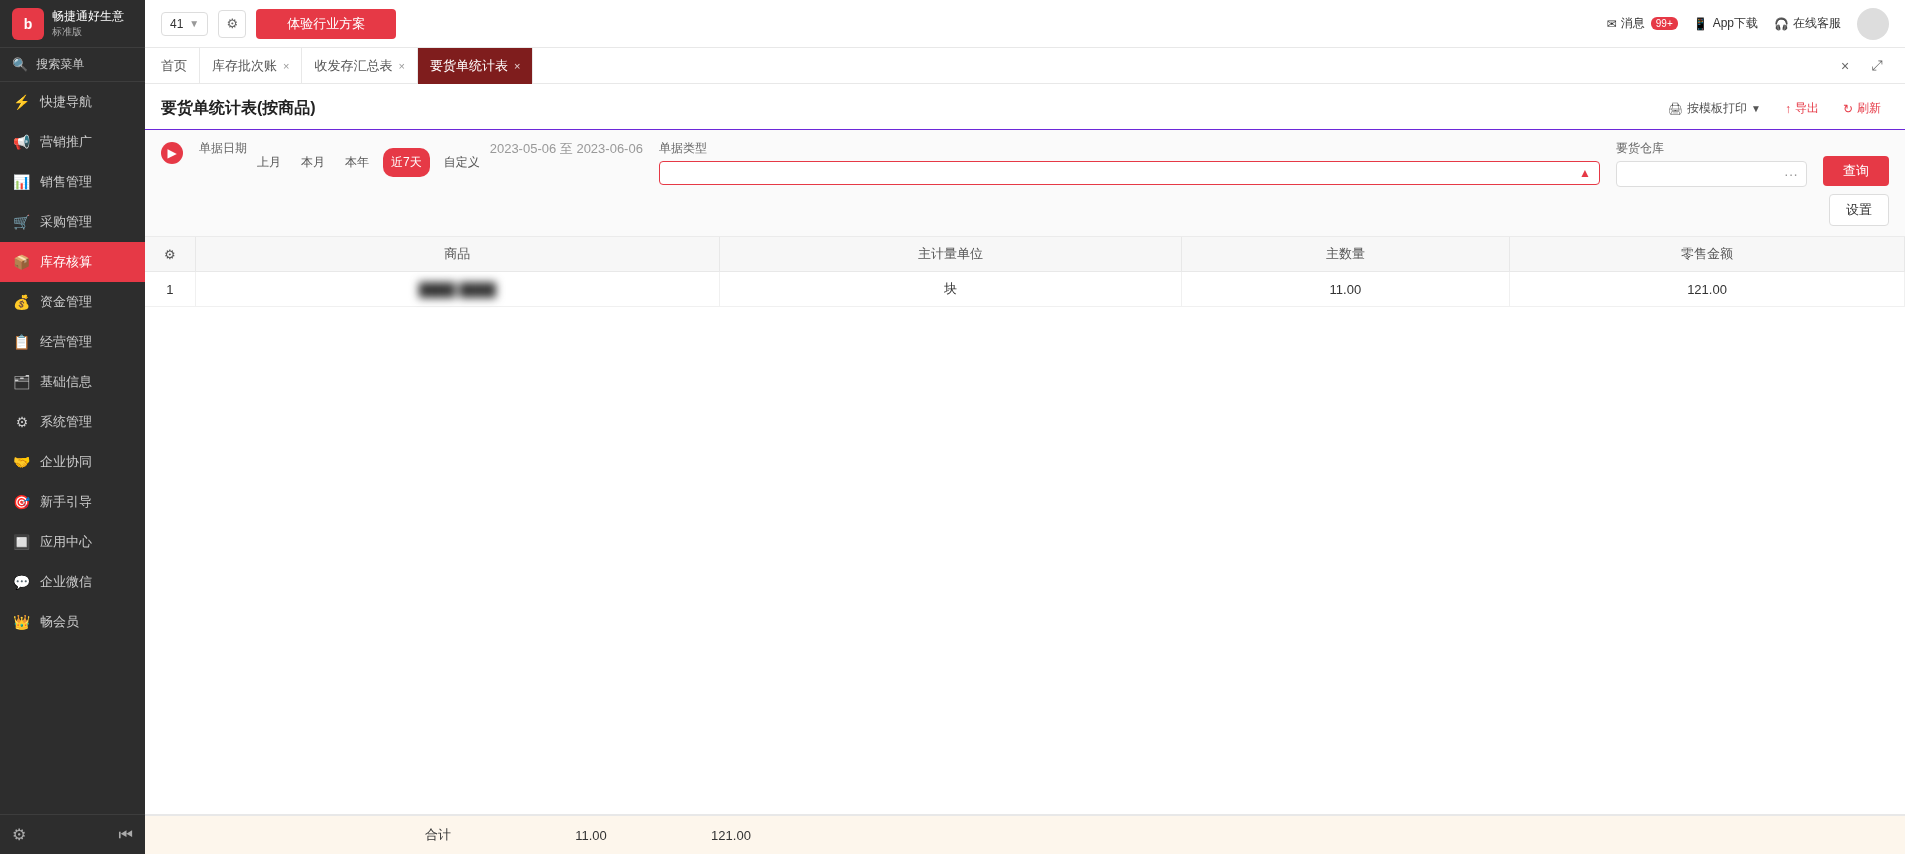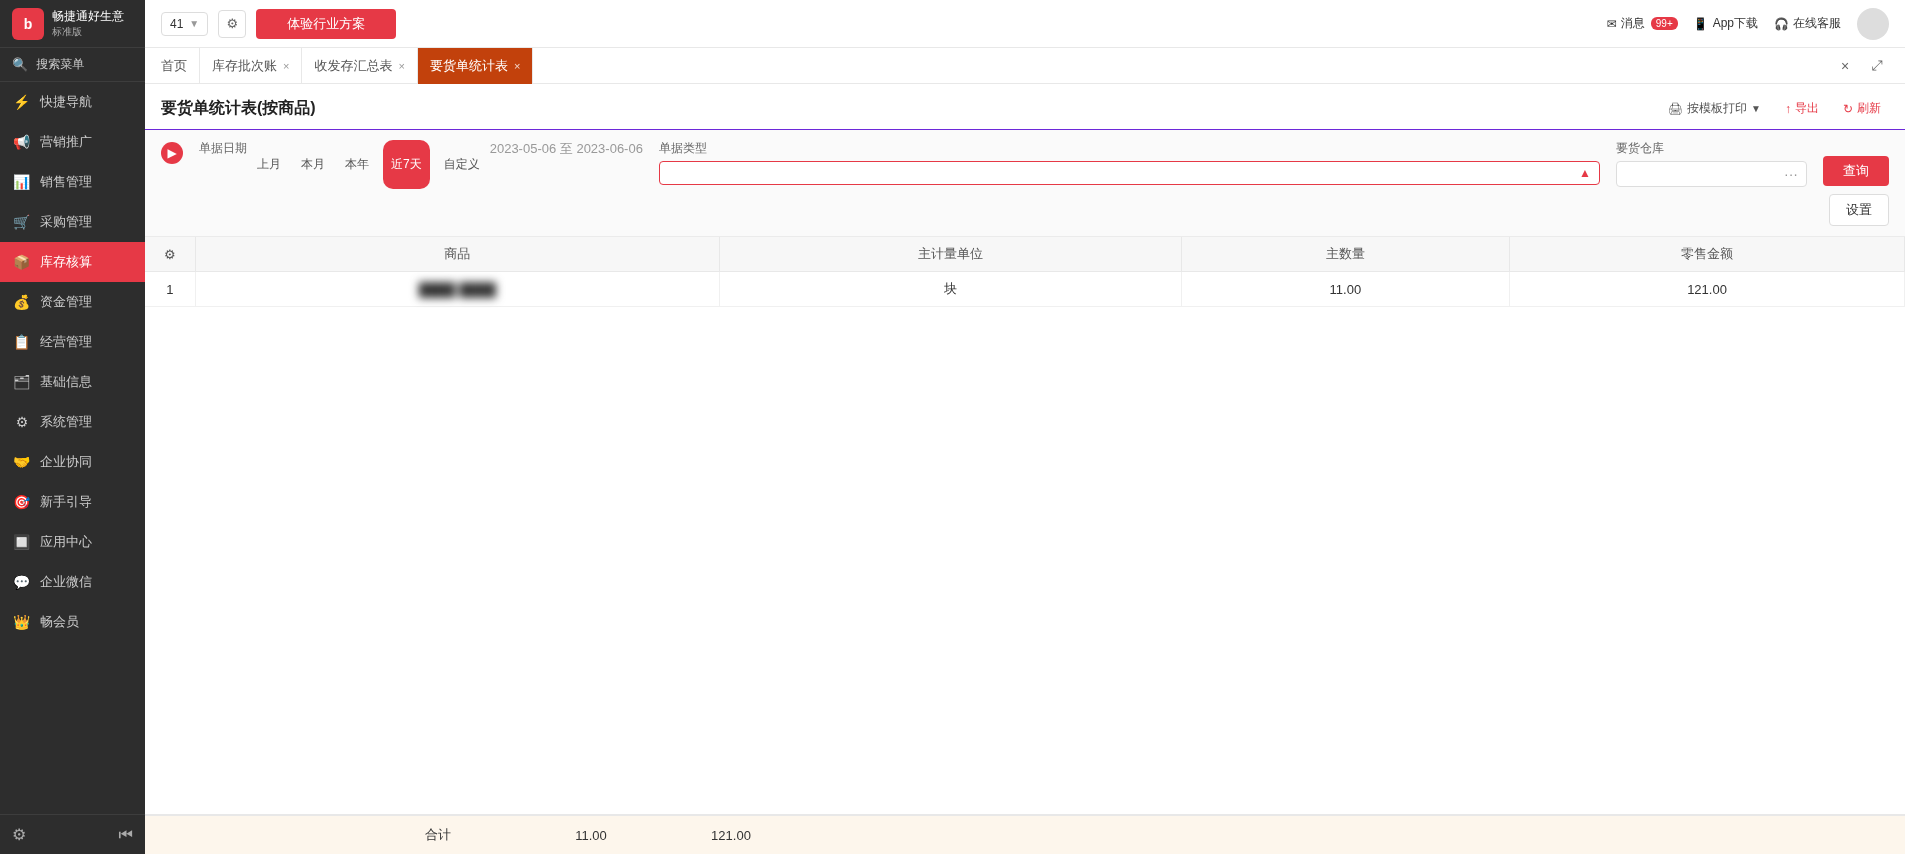--- a/index.html
+++ b/index.html
@@ -158,21 +158,21 @@
       padding: 0 12px;
       height: 36px;
       font-size: 13px;
       color: #555;
       cursor: pointer;
       border-right: 1px solid #e8e8e8;
       gap: 6px;
     }
     .tab:first-child { border-left: none; padding-left: 0; justify-content: center; }
     .tab.active {
-      background: #c2410c;
+      background: #7f1d1d;
       color: #fff;
       border-radius: 0;
     }
     .tab .close-icon { font-size: 11px; color: #999; }
     .tab.active .close-icon { color: rgba(255,255,255,0.8); }
     .tabs-actions { margin-left: auto; display: flex; align-items: center; gap: 8px; }
     .tabs-action-btn { width: 24px; height: 24px; display: flex; align-items: center; justify-content: center; cursor: pointer; color: #666; font-size: 14px; }
 
     
     .page-content {
@@ -229,33 +229,33 @@
       cursor: pointer;
       flex-shrink: 0;
       margin-top: 2px;
     }
     .filter-group {
       display: flex;
       flex-direction: row;
       gap: 4px;
     }
     .filter-label { font-size: 12px; color: #666; }
-    .filter-dates { display: flex; align-items: center; gap: 8px; flex-wrap: wrap; }
+    .filter-dates { display: flex; align-items: center; gap: 8px; flex-wrap: wrap; margin-top: 8px; }
     .date-btn {
       font-size: 12px;
       color: #555;
       cursor: pointer;
       padding: 2px 6px;
       border-radius: 2px;
     }
     .date-btn.recent {
       background: #e63946;
       color: #fff;
       border-radius: 10px;
-      padding: 16px 8px;
+      padding: 6px 8px;
     }
     .date-range-text { font-size: 13px; color: #999; }
 
     .filter-type-group {
       display: flex;
       flex-direction: column;
       gap: 4px;
       flex: 1;
     }
     .filter-type-input {

